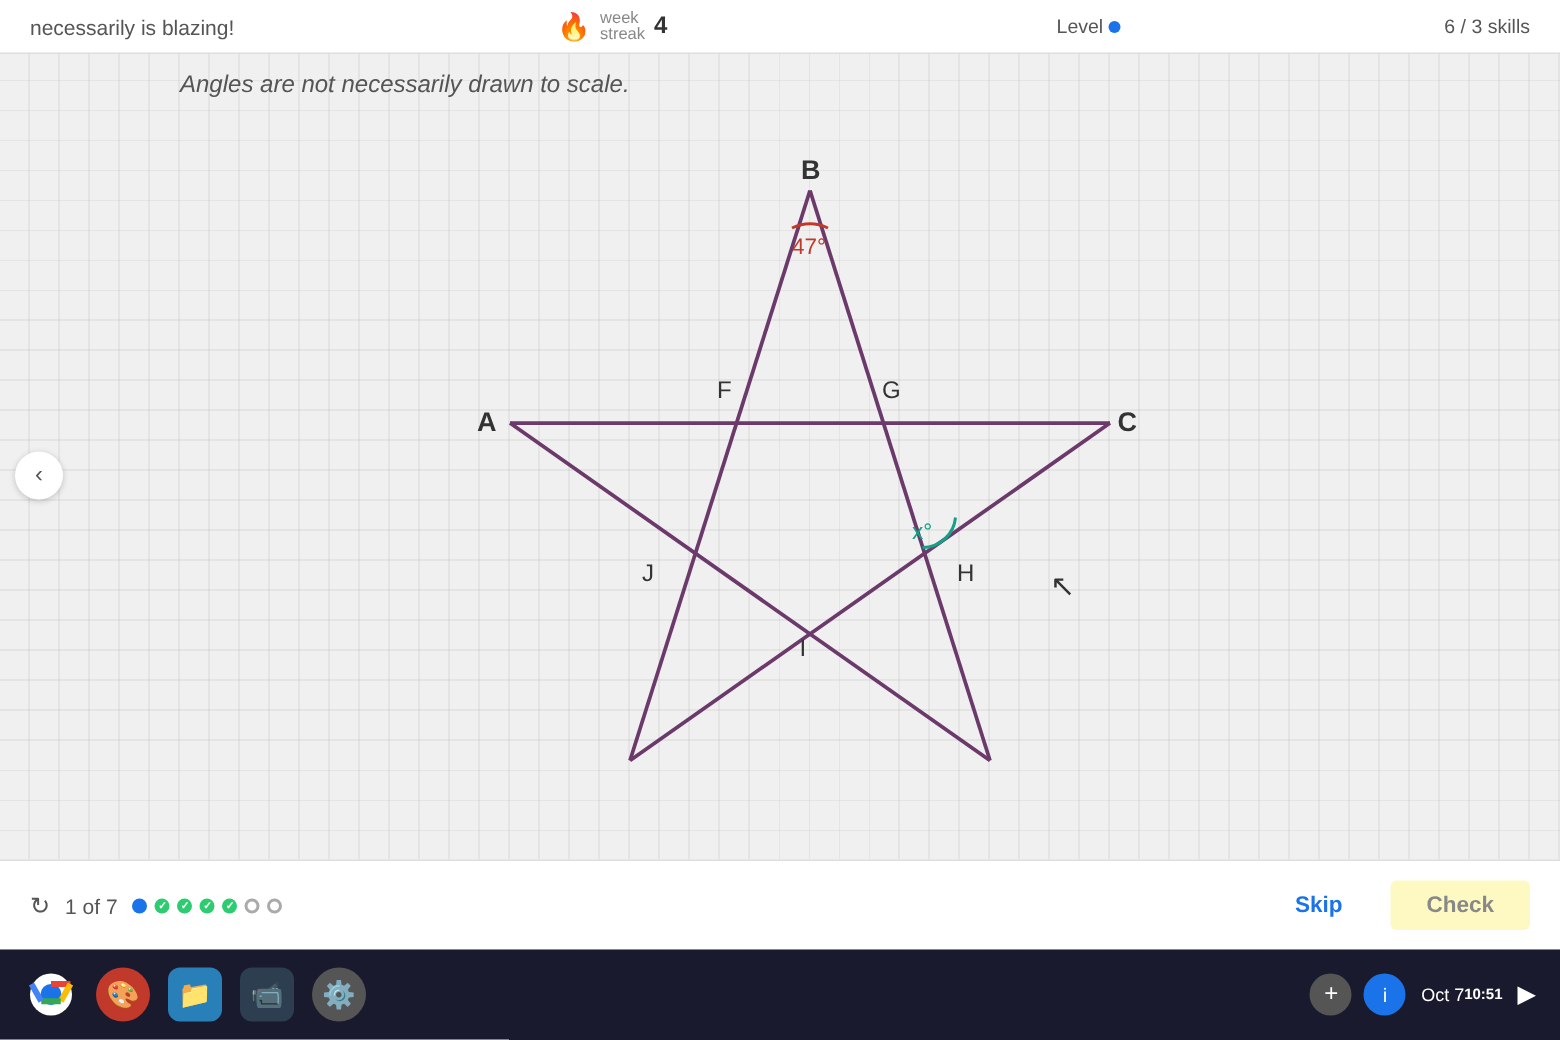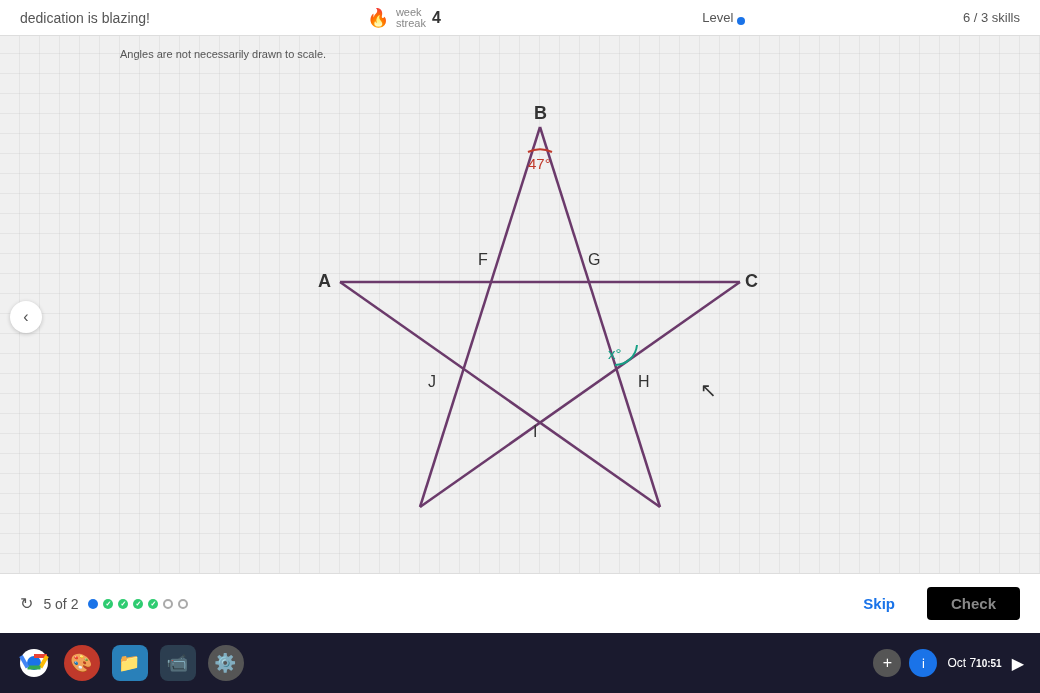--- a/index.html
+++ b/index.html
@@ -119,22 +119,23 @@
       z-index: 2;
     }
 
     .question-title {
       font-size: 15px;
       color: #333;
       margin-bottom: 2px;
     }
 
     .question-subtitle {
-      font-size: 11px;
-      color: #555;
+      font-size: 16px;
+      color: #555;
+      font-style: italic;
     }
 
     
     .diagram-area {
       position: absolute;
       top: 80px;
       left: 120px;
       right: 80px;
       bottom: 100px;
       z-index: 2;
@@ -217,21 +218,21 @@
       font-size: 15px;
       font-weight: 600;
       cursor: pointer;
       border-radius: 4px;
       text-align: right;
     }
 
     .btn-check {
       padding: 8px 24px;
       border: none;
-      background: #000000;
+      background: #fef9c3;
       color: #888;
       font-size: 15px;
       font-weight: 600;
       cursor: pointer;
       border-radius: 4px;
     }
 
     
     .taskbar {
       position: absolute;
@@ -305,38 +306,38 @@
     }
 
     .wifi-icon {
       color: white;
       font-size: 16px;
     }
 
     
     .level-indicator {
       display: flex;
-      align-items: flex-end;
+      align-items: center;
       gap: 4px;
       padding-left: 44px;
     }
 
     .level-dot {
       width: 8px;
       height: 8px;
       border-radius: 50%;
       background: #1a73e8;
     }
   </style>
 </head>
 <body>
 
 <div class="top-bar">
   <div class="top-bar-left">
-    <span>dedication is blazing!</span>
+    <span>necessarily is blazing!</span>
   </div>
   <div class="streak-area">
     <span class="flame-icon">🔥</span>
     <div>
       <div class="streak-label">week<br>streak</div>
     </div>
     <span class="streak-count">4</span>
   </div>
   <div class="level-indicator">
     <span style="font-size:13px;color:#555;">Level</span>
@@ -394,21 +395,21 @@
 
       <text x="420" y="300" font-family="Arial" font-size="20" fill="#333">↖</text>
     </svg>
   </div>
 
 </div>
 
 <div class="bottom-bar">
   <div class="progress-area">
     <span class="refresh-icon">↻</span>
-    <span>5 of 2</span>
+    <span>1 of 7</span>
     <div class="progress-dots">
 
       <div class="dot dot-filled-blue"></div>
 
       <div class="dot dot-check-green" style="background:#2ecc71;display:flex;align-items:center;justify-content:center;">
           <span style="color:white;font-size:7px;font-weight:bold;">✓</span>
         </div>
       <div class="dot dot-check-green" style="background:#2ecc71;display:flex;align-items:center;justify-content:center;">
           <span style="color:white;font-size:7px;font-weight:bold;">✓</span>
         </div>

